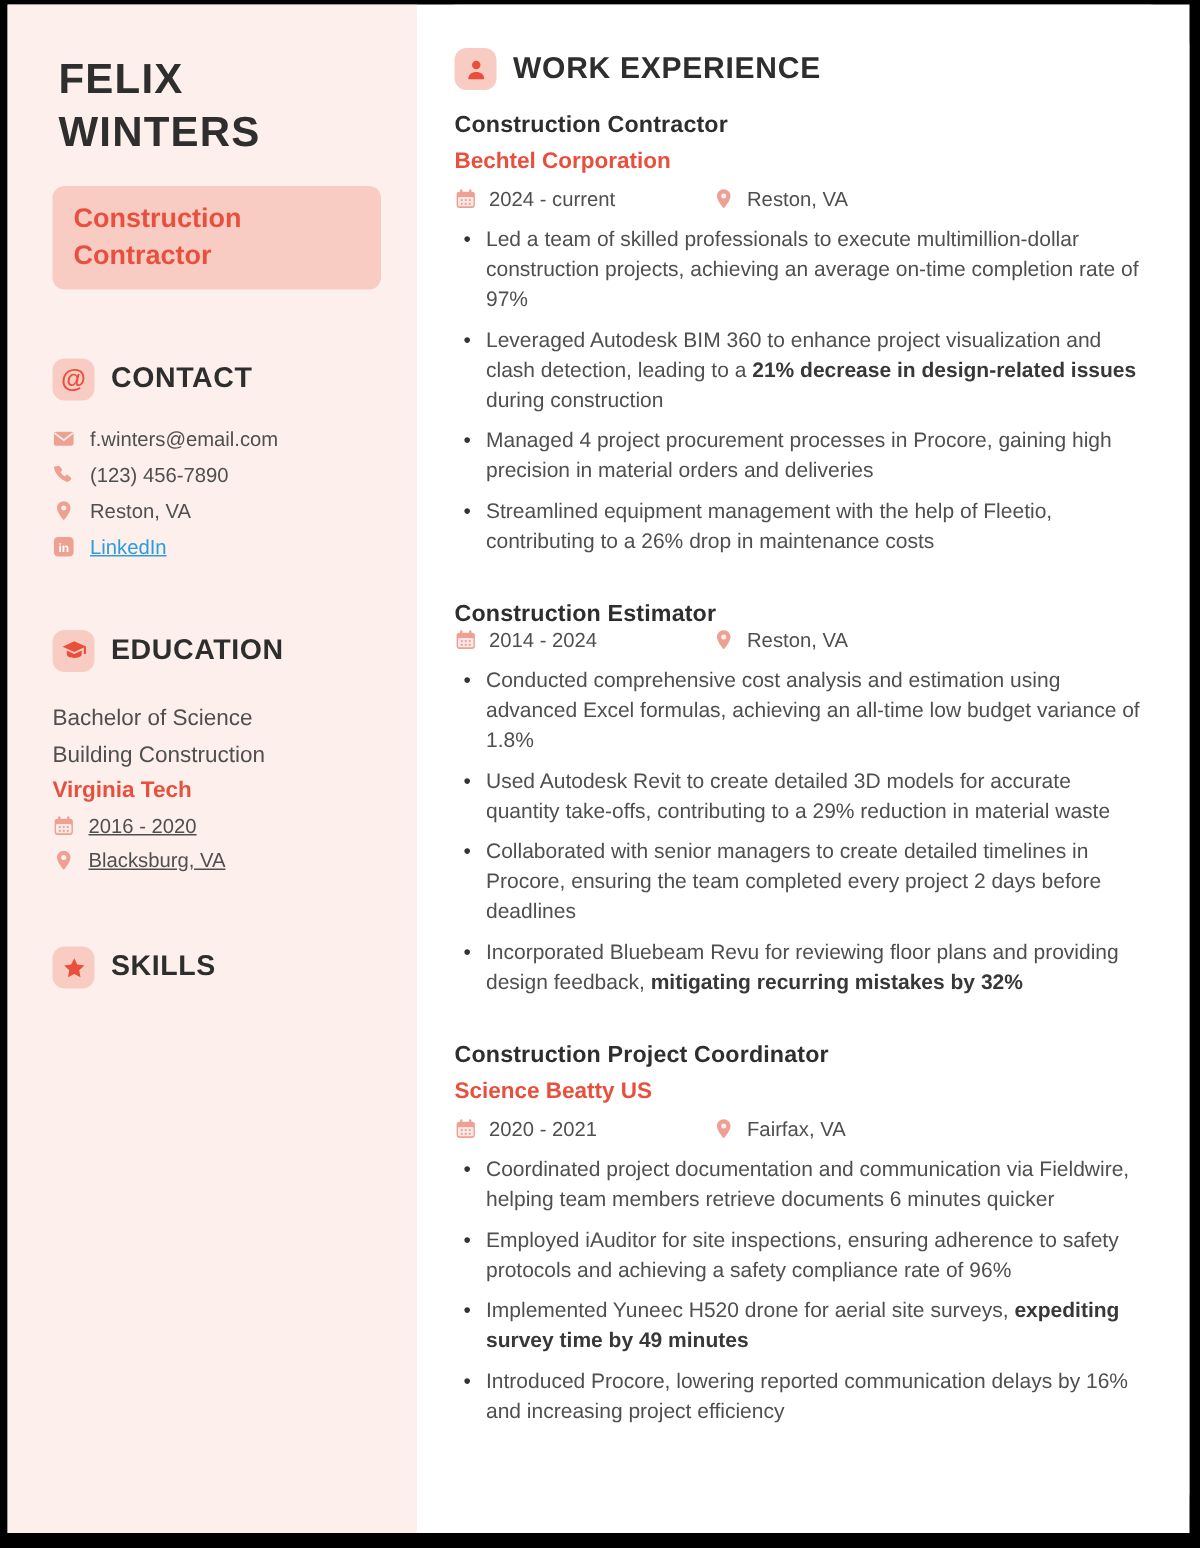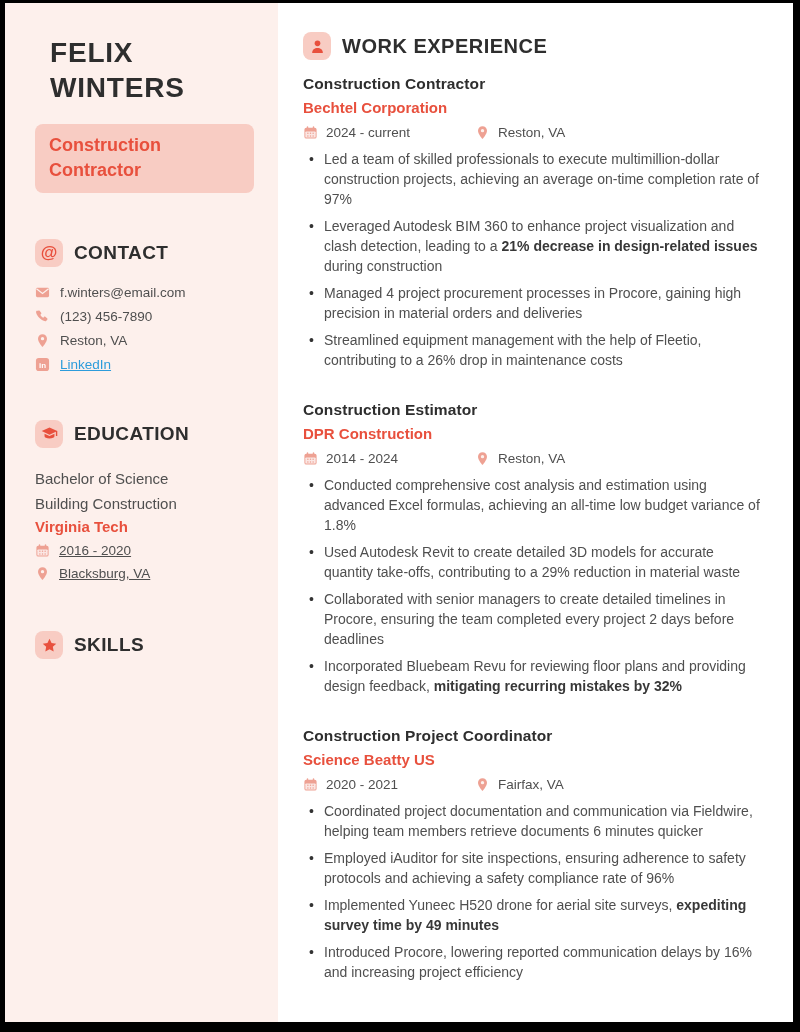--- a/index.html
+++ b/index.html
@@ -24,21 +24,21 @@
     background:#fff;display:flex;overflow:hidden;
   }
   
   .sidebar{
     width:273px;flex:0 0 273px;
     background:var(--sidebar-bg);
     padding:32px 24px 20px 30px;
   }
   .name{
     font-size:28px;font-weight:800;color:var(--dark);
-    letter-spacing:.8px;line-height:1.26;margin:0 15px 18px;
+    letter-spacing:.8px;line-height:1.26;margin:0 4px 18px;
     text-transform:uppercase;
   }
   .title-badge{
     background:var(--badge-bg);color:var(--accent);
     font-size:18px;font-weight:800;line-height:1.42;
     border-radius:8px;padding:9px 14px;margin:0 0 46px;
   }
   .sec-head{display:flex;align-items:center;gap:11px;margin:0 0 18px;}
   .sec-icon{
     width:28px;height:28px;flex:0 0 28px;border-radius:8px;
@@ -248,21 +248,20 @@
           </div>
           <ul class="bullets">
             <li><span>Led a team of skilled professionals to execute multimillion-dollar construction projects, achieving an average on-time completion rate of 97%</span></li>
             <li><span>Leveraged Autodesk BIM 360 to enhance project visualization and clash detection, leading to a </span><strong>21% decrease in design-related issues</strong><span> during construction</span></li>
             <li><span>Managed 4 project procurement processes in Procore, gaining high precision in material orders and deliveries</span></li>
             <li><span>Streamlined equipment management with the help of Fleetio, contributing to a 26% drop in maintenance costs</span></li>
           </ul>
         </article>
         <article class="job">
           <h3 class="job-title">Construction Estimator</h3>
-          <div class="job-company">DPR Construction</div>
           <div class="job-meta">
             <span class="meta-date">
               <span class="mini-icon">
                 <svg viewBox="0 0 16 16">
                   <rect x="1.5" y="3" width="13" height="11.5" rx="2" fill="#eea193"></rect>
                   <rect x="2.5" y="6.8" width="11" height="6.6" rx="1" fill="#ffffff" opacity=".75"></rect>
                   <g fill="#eea193">
                     <circle cx="5.2" cy="8.9" r=".8"></circle>
                     <circle cx="8" cy="8.9" r=".8"></circle>
                     <circle cx="10.8" cy="8.9" r=".8"></circle>

